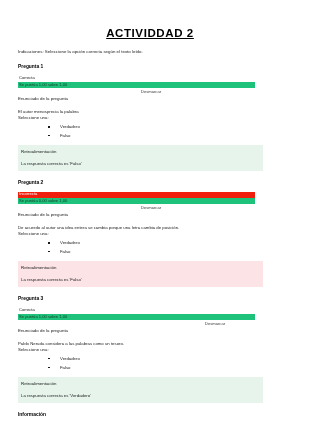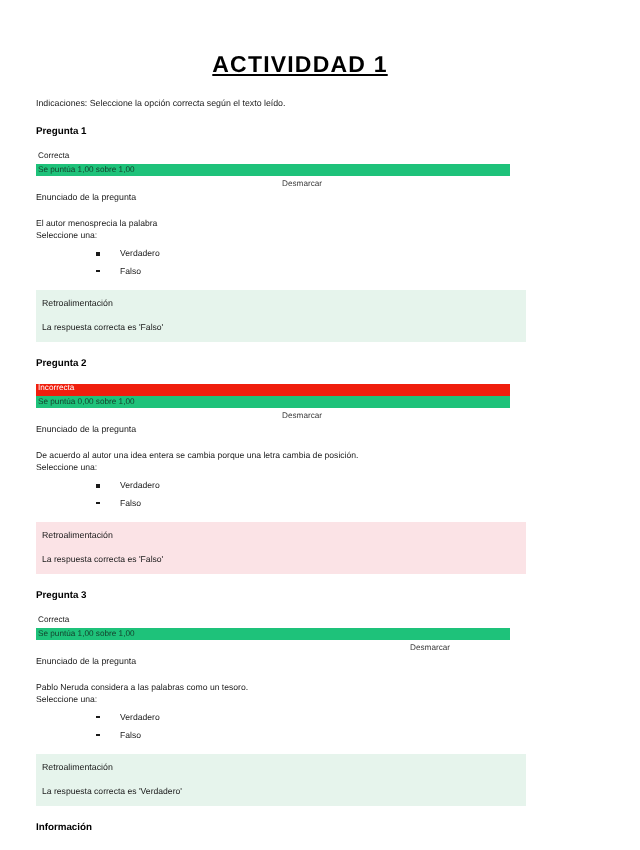--- a/index.html
+++ b/index.html
@@ -156,21 +156,21 @@
     font-weight: bold;
     margin: 9px 0 0 0;
     color: #000;
   }
 </style>
 </head>
 <body>
 
 <div class="page">
 
-  <h1 class="doc-title">ACTIVIDDAD 1</h1>
+  <h1 class="doc-title">ACTIVIDDAD 2</h1>
 
   <p class="instructions">Indicaciones: Seleccione la opción correcta según el texto leído.</p>
 
   <div class="q-block">
     <div class="q-heading">Pregunta 1</div>
     <div class="status-stack">
       <span class="status-label correct-label">Correcta</span>
       <span class="grade-bar">Se puntúa 1,00 sobre 1,00</span>
     </div>
     <div class="unmark-row">

